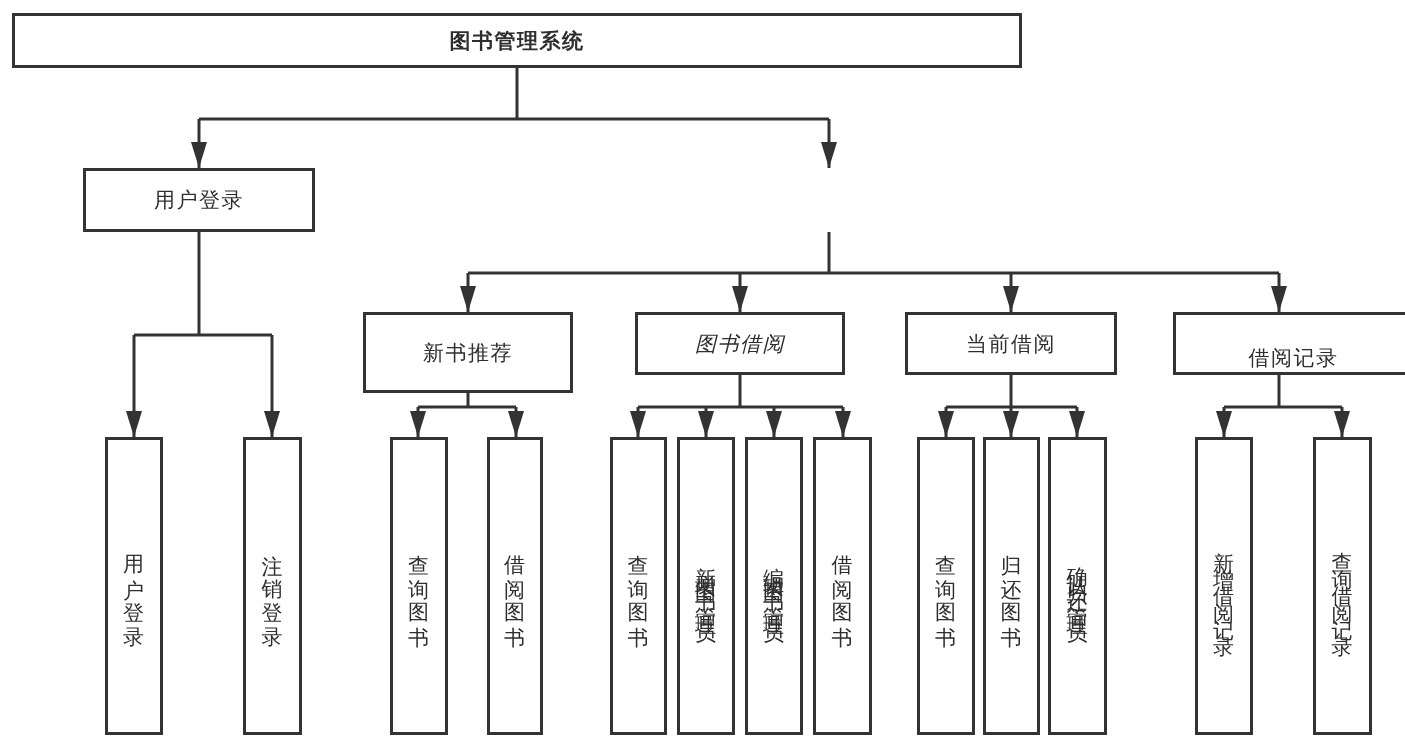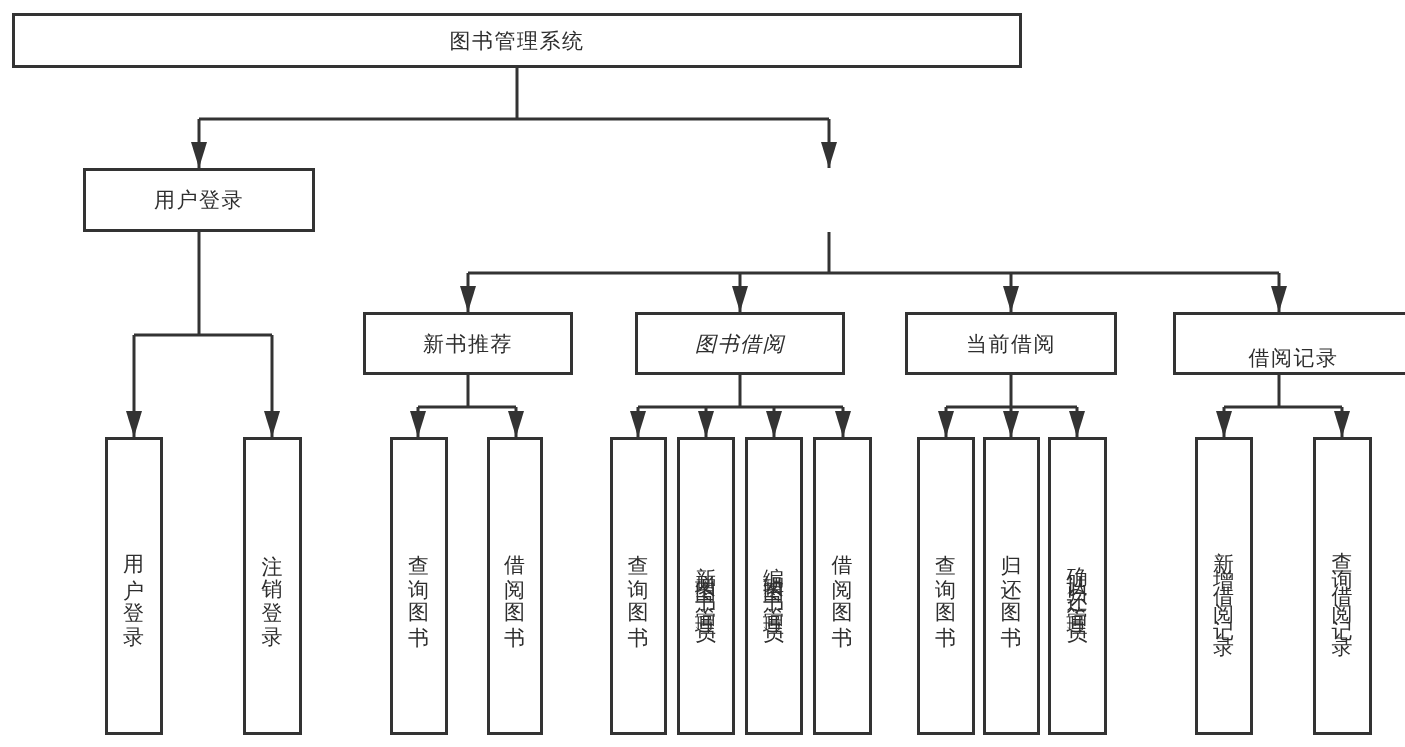--- a/index.html
+++ b/index.html
@@ -122,29 +122,29 @@
     </g>
 
     <g>
       <line x1="1279" y1="375" x2="1279" y2="407"></line>
       <line x1="1224" y1="407" x2="1342" y2="407"></line>
       <line x1="1224" y1="407" x2="1224" y2="437" marker-end="url(#arw)"></line>
       <line x1="1342" y1="407" x2="1342" y2="437" marker-end="url(#arw)"></line>
     </g>
   </svg>
 
-  <div class="node hbox" style="left:12px;top:13px;width:1010px;height:55px;">
+  <div class="node hbox" style="left:12px;top:13px;width:1010px;height:55px;font-weight:bold;">
     <span class="node-label">图书管理系统</span>
   </div>
 
   <div class="node hbox" style="left:83px;top:168px;width:232px;height:64px;">
     <span class="node-label">用户登录</span>
   </div>
 
-  <div class="node hbox" style="left:363px;top:312px;width:210px;height:63px;">
+  <div class="node hbox" style="left:363px;top:312px;width:210px;height:81px;">
     <span class="node-label">新书推荐</span>
   </div>
   <div class="node hbox" style="left:635px;top:312px;width:210px;height:63px;font-style:italic;">
     <span class="node-label">图书借阅</span>
   </div>
   <div class="node hbox" style="left:905px;top:312px;width:212px;height:63px;">
     <span class="node-label">当前借阅</span>
   </div>
   <div class="node hbox" style="left:1173px;top:312px;width:241px;height:63px;align-items:flex-end;">
     <span class="node-label">借阅记录</span>

